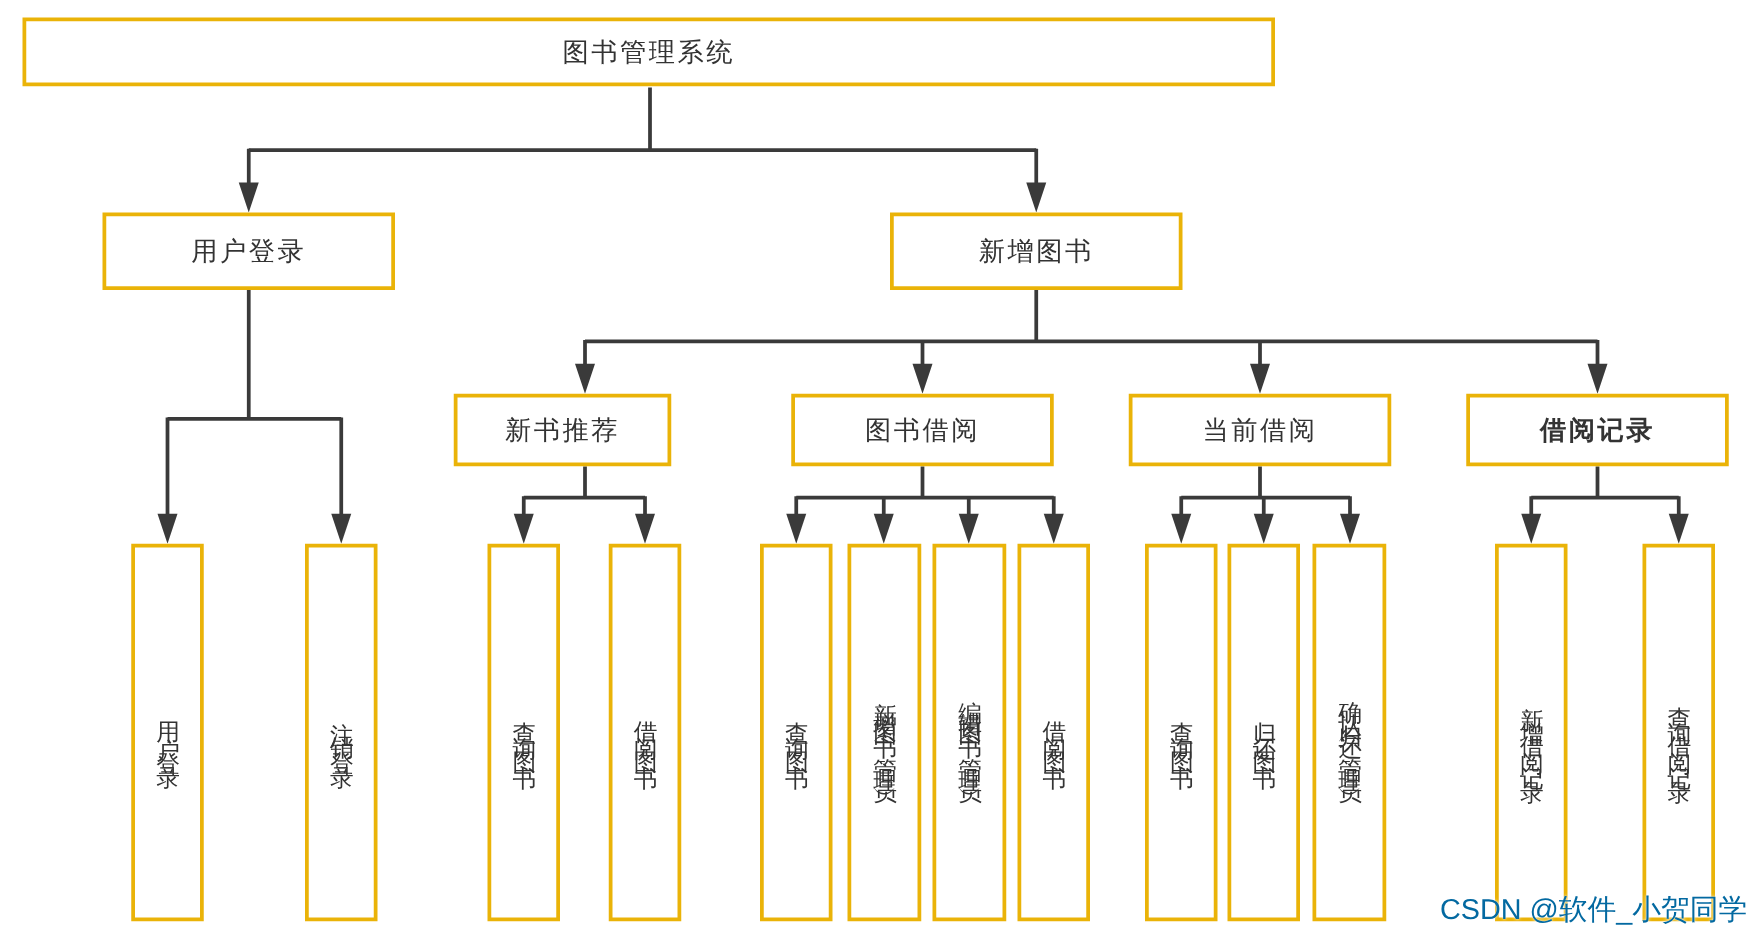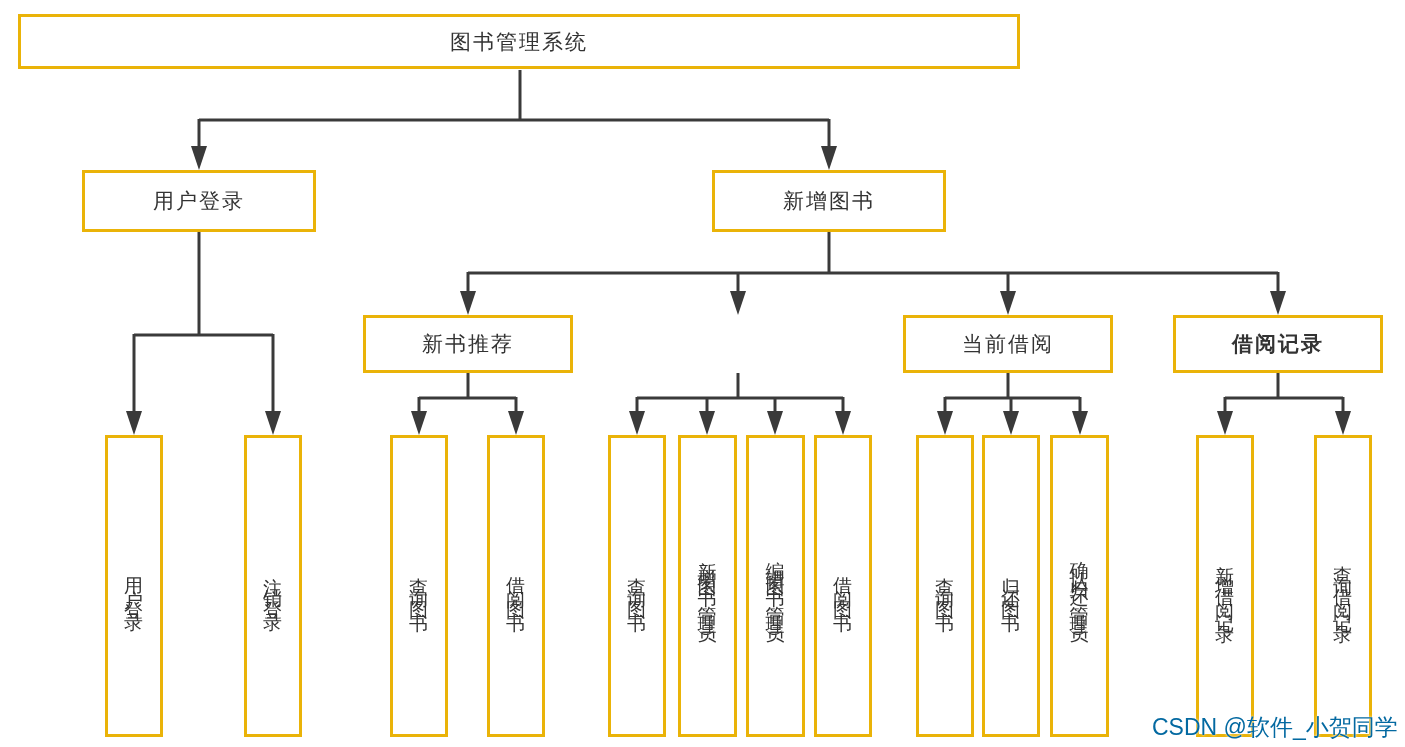--- a/index.html
+++ b/index.html
@@ -120,22 +120,25 @@
     <span>图书管理系统</span>
   </div>
 
   <div class="box hbox" style="left:82px;top:170px;width:234px;height:62px;">
     <span>用户登录</span>
   </div>
   <div class="box hbox" style="left:712px;top:170px;width:234px;height:62px;">
     <span>新增图书</span>
   </div>
 
-  <div class="box hbox" style="left:363px;top:315px;width:210px;height:58px;">
+  <div class="box hbox" style="left:363px;top:315px;width:174px;height:58px;">
     <span>新书推荐</span>
+  </div>
+  <div class="box hbox" style="left:633px;top:315px;width:210px;height:58px;">
+    <span>图书借阅</span>
   </div>
   <div class="box hbox" style="left:903px;top:315px;width:210px;height:58px;text-align:right;">
     <span>当前借阅</span>
   </div>
   <div class="box hbox" style="left:1173px;top:315px;width:210px;height:58px;font-weight:bold;">
     <span>借阅记录</span>
   </div>
 
   <div class="box vbox" style="left:105px;top:435px;width:58px;height:302px;">
     <span>用户登录</span>

